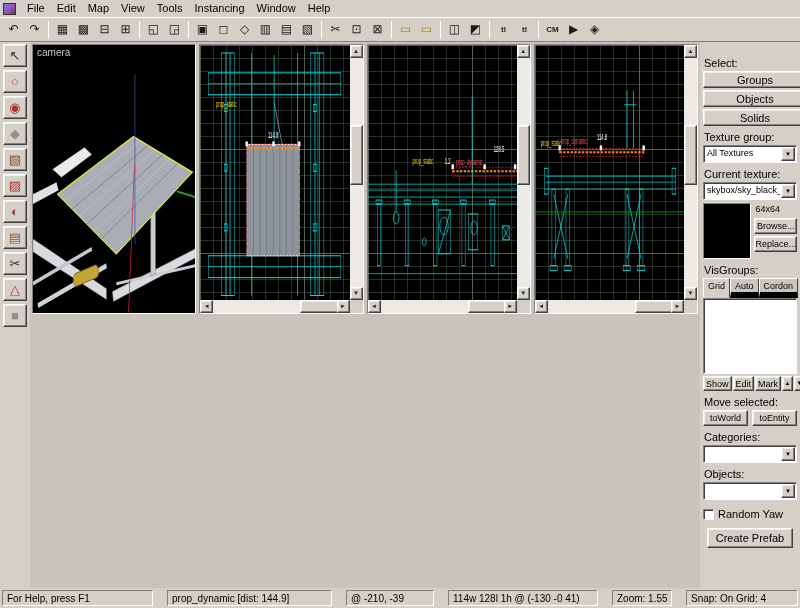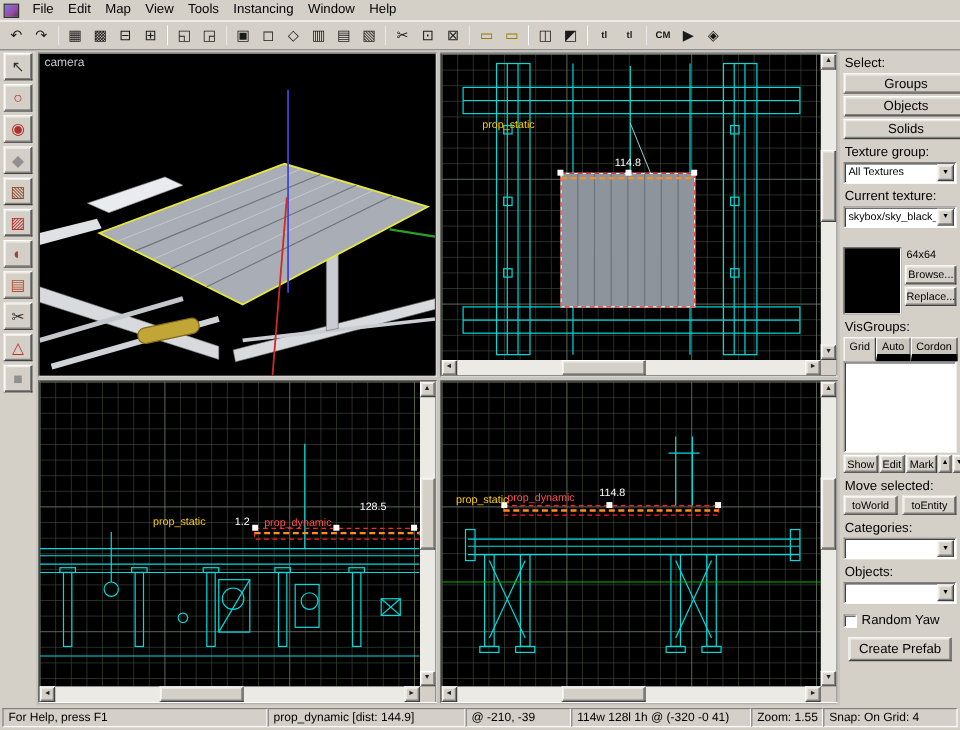--- a/index.html
+++ b/index.html
@@ -22,21 +22,21 @@
   
   .toolbar { height:24px; display:flex; align-items:center; padding:1px 3px; border-bottom:1px solid #808080; }
   .tbtn { width:21px; height:20px; background:#d4d0c8; border:1px solid #d4d0c8; font-size:12px; line-height:17px; text-align:center; padding:0; color:#1a1a1a; overflow:hidden; }
   .tbtn.txt { font-size:8px; font-weight:bold; line-height:18px; }
   .tbtn.c-y { color:#9a7e00; }
   .tsep { width:1px; height:17px; background:#808080; border-right:1px solid #ffffff; margin:0 3px; flex:none; }
   
   .main { position:absolute; top:42px; bottom:20px; left:0; right:0; display:flex; }
   .toolcol { width:30px; flex:none; display:flex; flex-direction:column; align-items:center; gap:3px; padding-top:2px; }
   .tool { width:24px; height:23px; font-size:13px; line-height:20px; text-align:center; padding:0; }
-  .vparea { flex:1; display:grid; grid-template-columns:1fr 1fr; grid-template-rows:1fr 1fr; gap:3px; padding:2px; background:#c8c4bc; }
+  .vparea { flex:1; display:grid; grid-template-columns:1fr 1fr 1fr 1fr; grid-template-rows:1fr 1fr; gap:3px; padding:2px; background:#c8c4bc; }
   .vp { position:relative; background:#000; border:1px solid; border-color:#808080 #ffffff #ffffff #808080; overflow:hidden; }
   .canvas2d {
     position:absolute; left:0; top:0; right:13px; bottom:13px;
     background-color:#000;
     background-image:
       linear-gradient(rgba(120,135,120,0.55) 1px, transparent 1px),
       linear-gradient(90deg, rgba(120,135,120,0.55) 1px, transparent 1px),
       linear-gradient(rgba(70,85,70,0.55) 1px, transparent 1px),
       linear-gradient(90deg, rgba(70,85,70,0.55) 1px, transparent 1px);
     background-size: 104px 104px, 104px 104px, 13px 13px, 13px 13px;
@@ -50,44 +50,44 @@
   .sbh { position:absolute; left:0; bottom:0; right:13px; height:13px; background:#eceae4; }
   .sbc { position:absolute; right:0; bottom:0; width:13px; height:13px; background:#d4d0c8; }
   .sb-btn { position:absolute; width:13px; height:13px; font-size:6px; line-height:11px; text-align:center; color:#222; padding:0; }
   .sb-up { top:0; right:0; } .sb-dn { bottom:0; right:0; }
   .sb-lt { left:0; bottom:0; } .sb-rt { right:0; bottom:0; }
   .sb-thv { position:absolute; left:0; width:13px; height:60px; top:80px; }
   .sb-thh { position:absolute; top:0; height:13px; width:70px; left:100px; }
   
   .sidebar { width:100px; flex:none; padding:3px 3px 0 3px; }
   .sb-label { margin:5px 0 2px 1px; }
-  .sb-label.first { margin-top:2px; }
+  .sb-label.first { margin-top:12px; }
   .sb-btnw { display:block; width:104px; height:17px; margin:0 auto 2px auto; font-size:11px; }
   .dropdown { position:relative; height:18px; background:#ffffff; border:1px solid; border-color:#808080 #ffffff #ffffff #808080; box-shadow: inset 1px 1px 0 #404040; }
   .dd-value { position:absolute; left:3px; top:2px; right:16px; font-size:9px; white-space:nowrap; overflow:hidden; }
   .dd-arrow { position:absolute; right:1px; top:1px; width:14px; height:14px; font-size:6px; line-height:12px; text-align:center; padding:0; }
-  .tex-row { display:flex; margin-top:16px; gap:3px; }
+  .tex-row { display:flex; margin-top:3px; gap:3px; }
   .tex-preview { width:54px; height:56px; background:#000; border:1px solid; border-color:#808080 #fff #fff #808080; }
   .tex-side { flex:1; display:flex; flex-direction:column; gap:2px; }
   .tex-side .btn-s { height:16px; font-size:9px; padding:0; width:100%; }
   .sb-small { font-size:9px; margin:1px 0 2px 1px; }
   .tabs { display:flex; margin-top:1px; }
   .tab { font-size:9px; padding:2px 4px 1px 4px; border:1px solid; border-color:#fff #404040 #d4d0c8 #fff; background:#d4d0c8; }
   .tab.inactive { border-bottom:6px solid #000000; background:#cac6be; }
   .listbox { height:76px; background:#fff; border:1px solid; border-color:#808080 #fff #fff #808080; box-shadow: inset 1px 1px 0 #404040; }
   .vg-row { display:flex; gap:1px; margin-top:2px; }
   .btn-t { height:15px; font-size:9px; padding:0 2px; flex:1; }
   .btn-a { height:15px; width:11px; font-size:6px; padding:0; flex:none; line-height:13px; }
   .mv-row { display:flex; gap:4px; }
   .btn-m { height:16px; font-size:9px; padding:0; flex:1; }
   .chk-row { display:flex; align-items:center; gap:4px; margin-top:8px; }
   .checkbox { width:11px; height:11px; background:#fff; border:1px solid; border-color:#808080 #fff #fff #808080; box-shadow: inset 1px 1px 0 #404040; }
   .btn-cp { display:block; width:86px; height:20px; margin:8px auto 0 auto; font-size:11px; }
   
-  .statusbar { position:absolute; left:0; right:0; bottom:0; height:20px; display:flex; gap:0; padding:2px; }
+  .statusbar { position:absolute; left:0; right:0; bottom:0; height:20px; display:flex; gap:14px; padding:2px; }
   .status-panel { border:1px solid; border-color:#808080 #ffffff #ffffff #808080; padding:2px 4px 0 4px; font-size:10px; white-space:nowrap; overflow:hidden; }
   .st-help { flex:1; }
   .st-sel { width:165px; } .st-coord { width:88px; } .st-size { width:150px; }
   .st-zoom { width:60px; } .st-snap { width:112px; }
 </style>
 </head>
 <body>
 
 <div class="menubar">
   <span class="app-icon"></span>
@@ -404,16 +404,16 @@
     </div>
 
     <button class="raised btn-cp">Create Prefab</button>
   </div>
 </div>
 
 <div class="statusbar">
   <div class="status-panel st-help">For Help, press F1</div>
   <div class="status-panel st-sel">prop_dynamic  [dist: 144.9]</div>
   <div class="status-panel st-coord">@ -210, -39</div>
-  <div class="status-panel st-size">114w 128l 1h @ (-320 -0 41)</div>
+  <div class="status-panel st-size">114w 128l 1h @ (-130 -0 41)</div>
   <div class="status-panel st-zoom">Zoom: 1.55</div>
   <div class="status-panel st-snap">Snap: On Grid: 4</div>
 </div>
 
 </body></html>

